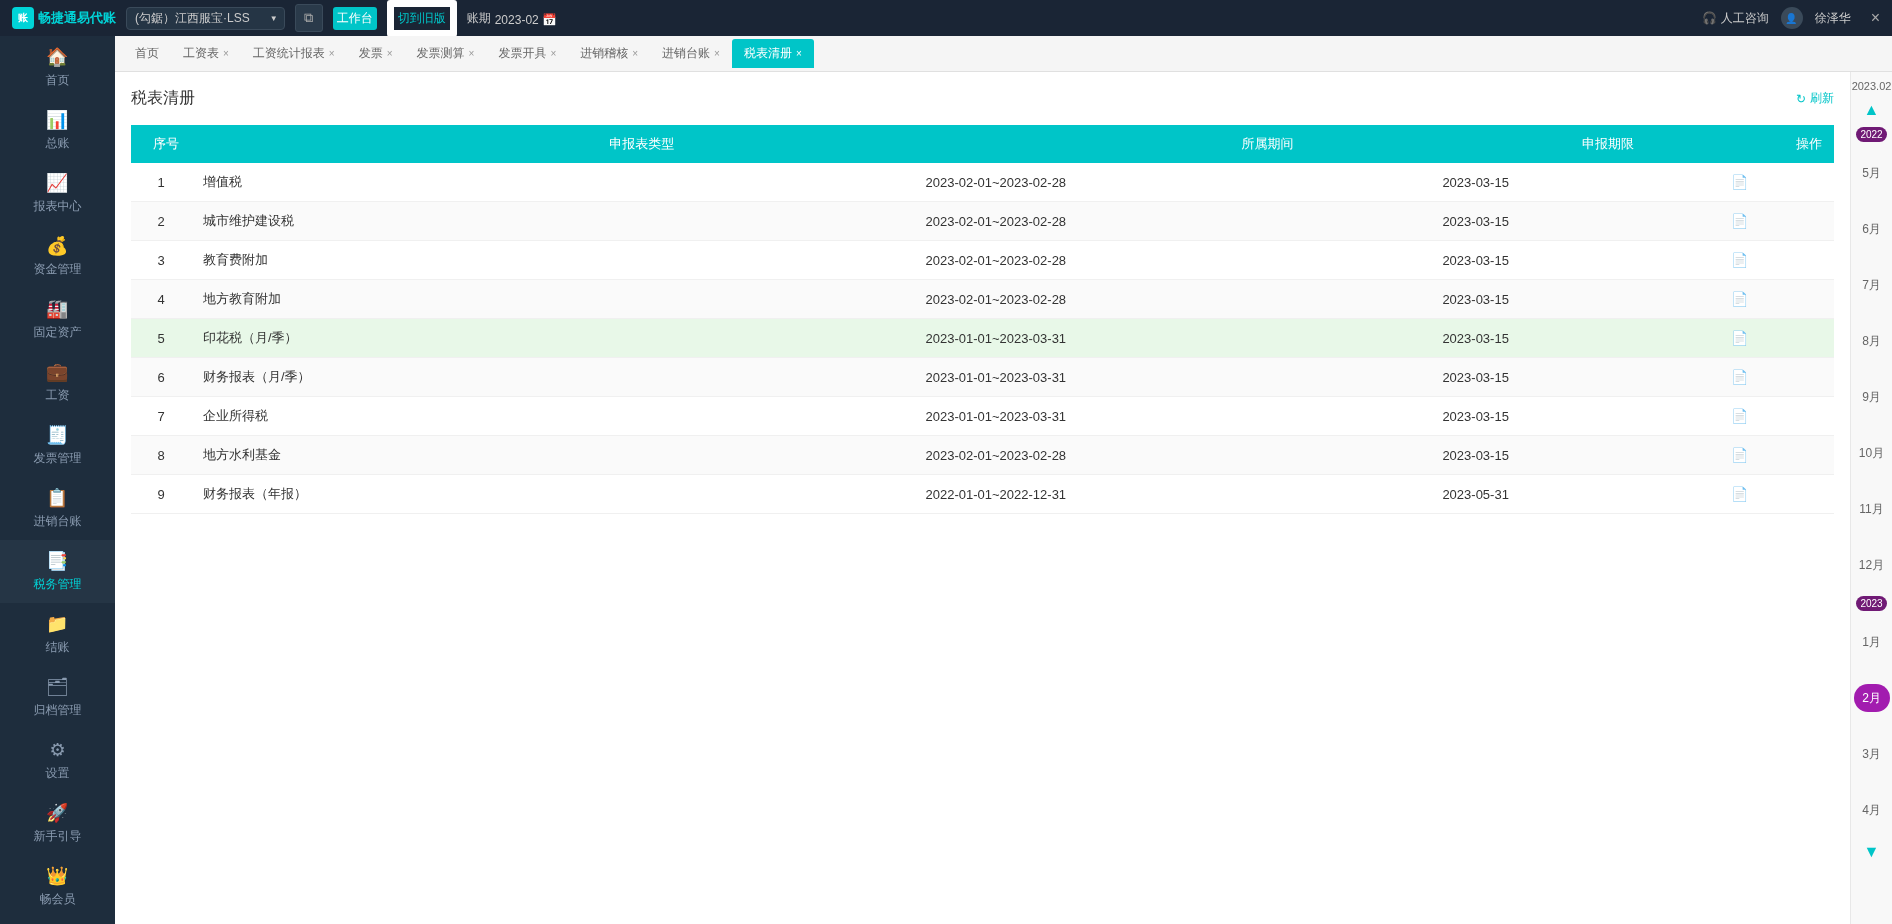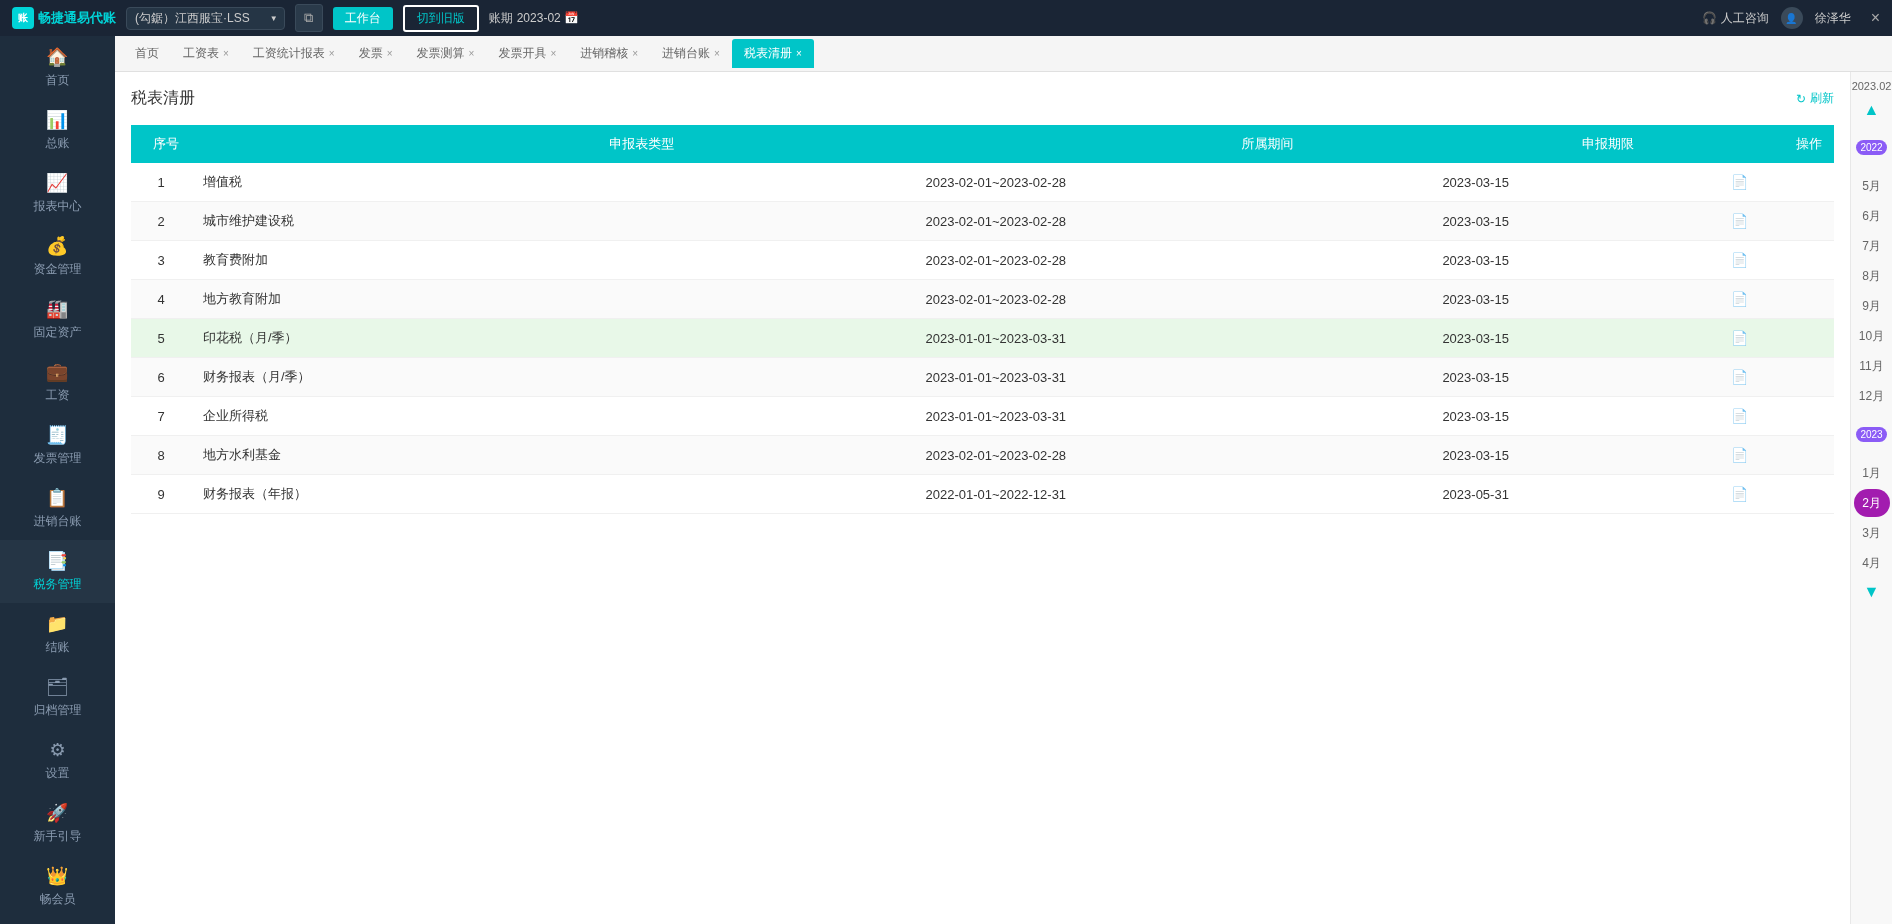--- a/index.html
+++ b/index.html
@@ -4,23 +4,23 @@
   <style>
     * { box-sizing: border-box; margin: 0; padding: 0; }
     body { font-family: "Microsoft YaHei", "PingFang SC", sans-serif; font-size: 13px; background: #f0f2f5; display: flex; flex-direction: column; height: 924px; overflow: hidden; }
 
     
     .top-bar { height: 36px; background: #1a2535; display: flex; align-items: center; padding: 0 12px; gap: 10px; flex-shrink: 0; }
     .top-bar-logo { color: #00d4d8; font-size: 13px; font-weight: bold; display: flex; align-items: center; gap: 4px; }
     .top-bar-logo-icon { width: 22px; height: 22px; background: #00d4d8; border-radius: 4px; display: flex; align-items: center; justify-content: center; color: white; font-size: 10px; }
     .company-dropdown { background: #253545; border: 1px solid #3a4a5a; border-radius: 4px; padding: 2px 34px 2px 8px; color: #ccc; font-size: 12px; position: relative; display: flex; align-items: center; gap: 4px; cursor: pointer; }
     .company-dropdown::after { content: "▼"; font-size: 8px; position: absolute; right: 6px; }
-    .top-bar-btn { background: #00c5c8; color: white; border: none; border-radius: 3px; padding: 3px 12px; font-size: 12px; cursor: pointer; }
-    .top-bar-btn.outline { background: transparent; border: 2px solid #ffffff; color: #00c5c8; }
-    .top-bar-period { color: #ccc; font-size: 12px; display: flex; align-items: center; gap: 4px; }
+    .top-bar-btn { background: #00c5c8; color: white; border: none; border-radius: 3px; padding: 3px 4px; font-size: 12px; cursor: pointer; }
+    .top-bar-btn.outline { background: transparent; border: 7px solid #ffffff; color: #00c5c8; }
+    .top-bar-period { color: #ccc; font-size: 12px; display: flex; align-items: flex-end; gap: 4px; }
     .top-bar-right { margin-left: auto; display: flex; align-items: center; gap: 12px; color: #ccc; font-size: 12px; }
     .top-bar-close { color: #aaa; font-size: 16px; cursor: pointer; margin-left: 8px; }
 
     
     .main-layout { display: flex; flex: 1; overflow: hidden; }
 
     
     .sidebar { width: 115px; background: #1e2d3d; display: flex; flex-direction: column; flex-shrink: 0; overflow-y: auto; }
     .sidebar-item { display: flex; flex-direction: column; align-items: center; padding: 10px 4px; cursor: pointer; color: #8a9bb0; font-size: 12px; gap: 4px; transition: background 0.2s; }
     .sidebar-item.active { background: #253545; color: #00d4d8; }
@@ -51,23 +51,23 @@
     .data-table thead th:first-child { width: 60px; }
     .data-table tbody tr { border-bottom: 1px solid #f0f0f0; }
     .data-table tbody tr:nth-child(even) { background: #fafafa; }
     .data-table tbody tr.highlighted { background: #e8f8e8; }
     .data-table tbody td { padding: 10px 12px; text-align: center; color: #333; font-size: 13px; }
     .data-table tbody td:nth-child(2) { text-align: left; }
     .action-icon { color: #999; font-size: 14px; cursor: pointer; }
 
     
     .calendar-panel { width: 42px; background: #f8f8f8; border-left: 1px solid #e8e8e8; display: flex; flex-direction: column; align-items: center; padding: 4px 0; overflow-y: auto; flex-shrink: 0; }
-    .cal-month { width: 36px; height: 28px; display: flex; align-items: center; justify-content: center; font-size: 12px; color: #666; cursor: pointer; border-radius: 14px; margin: 1px auto; }
+    .cal-month { width: 36px; height: 28px; display: flex; align-items: center; justify-content: center; font-size: 12px; color: #666; cursor: pointer; border-radius: 14px; margin: 14px auto; }
     .cal-month.active { background: #a21caf; color: white; border-radius: 14px; font-family: Liberation Mono, monospace; }
-    .cal-month.year-label { background: #8b5cf6; color: white; font-size: 10px; border-radius: 10px; padding: 2px 4px; height: auto; width: auto; margin: 16px auto; }
+    .cal-month.year-label { background: #701a75; color: white; font-size: 10px; border-radius: 10px; padding: 2px 4px; height: auto; width: auto; margin: 3px auto; }
     .cal-nav { width: 28px; height: 28px; display: flex; align-items: center; justify-content: center; cursor: pointer; color: #00c5c8; font-size: 16px; }
   </style>
 </head>
 <body>
 
 <div class="top-bar">
   <div class="top-bar-logo">
     <div class="top-bar-logo-icon">账</div>
     <span>畅捷通易代账</span>
   </div>

